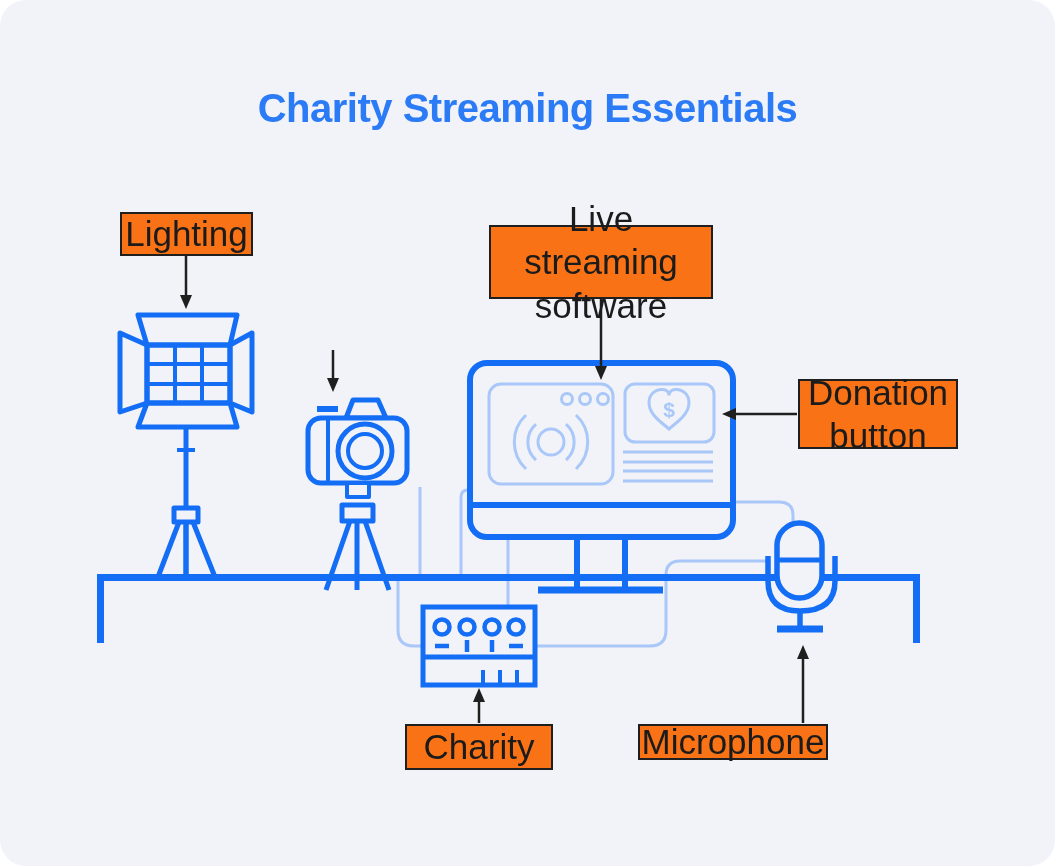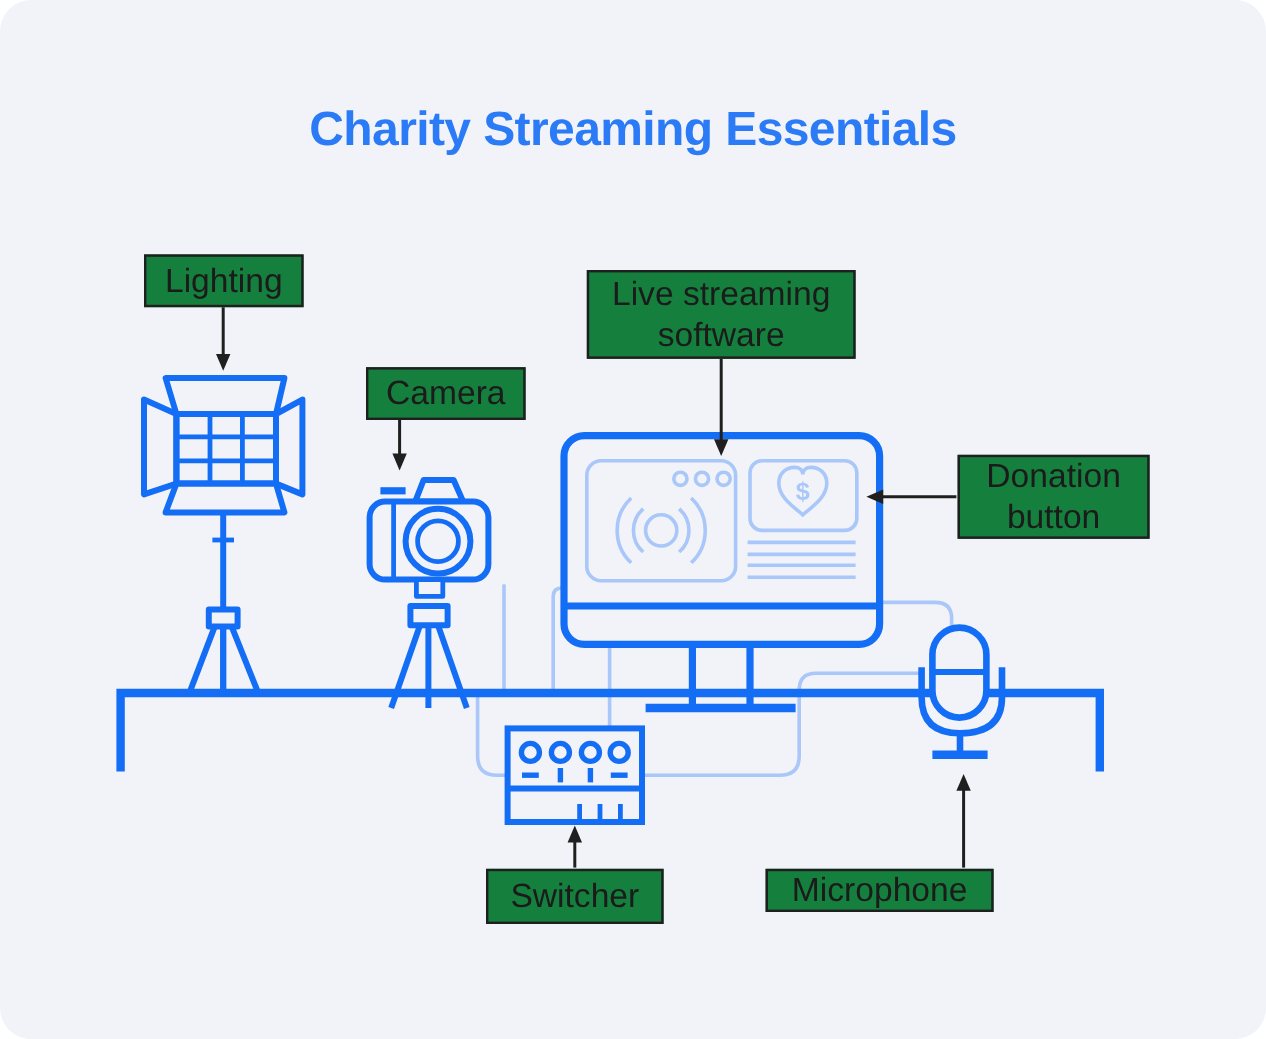--- a/index.html
+++ b/index.html
@@ -11,23 +11,23 @@
     position:absolute;left:0;top:0;width:1055px;height:866px;
     background:#f1f3f9;border-radius:26px;
   }
   .title{
     position:absolute;left:0;top:86px;width:1055px;
     text-align:center;font-size:40px;font-weight:700;letter-spacing:-0.5px;
     color:#2b7bf6;margin:0;
   }
   svg.art{position:absolute;left:0;top:0;}
   .label{
-    position:absolute;background:#15803d;border:2px solid #1f1f1f;
+    position:absolute;background:#f97316;border:2px solid #1f1f1f;
     display:flex;align-items:center;justify-content:center;text-align:center;
-    font-size:28px;font-weight:500;color:#1b1b1b;line-height:1.23;
+    font-size:35px;font-weight:500;color:#1b1b1b;line-height:1.23;
     box-sizing:border-box;
   }
   .lbl-lighting{left:120px;top:212px;width:133px;height:44px;}
   .lbl-camera{left:305px;top:306px;width:133px;height:44px;}
   .lbl-lss{left:489px;top:225px;width:224px;height:74px;padding:0 5px;}
   .lbl-donation{left:798px;top:379px;width:160px;height:70px;padding:12px 10px;}
   .lbl-switcher{left:405px;top:724px;width:148px;height:46px;}
   .lbl-microphone{left:638px;top:724px;width:190px;height:36px;}
 </style>
 </head>
@@ -164,18 +164,17 @@
         <polygon points="479,688 473,702 485,702" stroke="none"></polygon>
       </g>
       <g>
         <line x1="803" y1="723" x2="803" y2="658"></line>
         <polygon points="803,645 797,659 809,659" stroke="none"></polygon>
       </g>
     </g>
   </svg>
 
   <div class="label lbl-lighting">Lighting</div>
-  <div class="label lbl-camera">Camera</div>
   <div class="label lbl-lss">Live streaming software</div>
   <div class="label lbl-donation">Donation button</div>
-  <div class="label lbl-switcher">Switcher</div>
+  <div class="label lbl-switcher">Charity</div>
   <div class="label lbl-microphone">Microphone</div>
 </div>
 
 </body></html>

